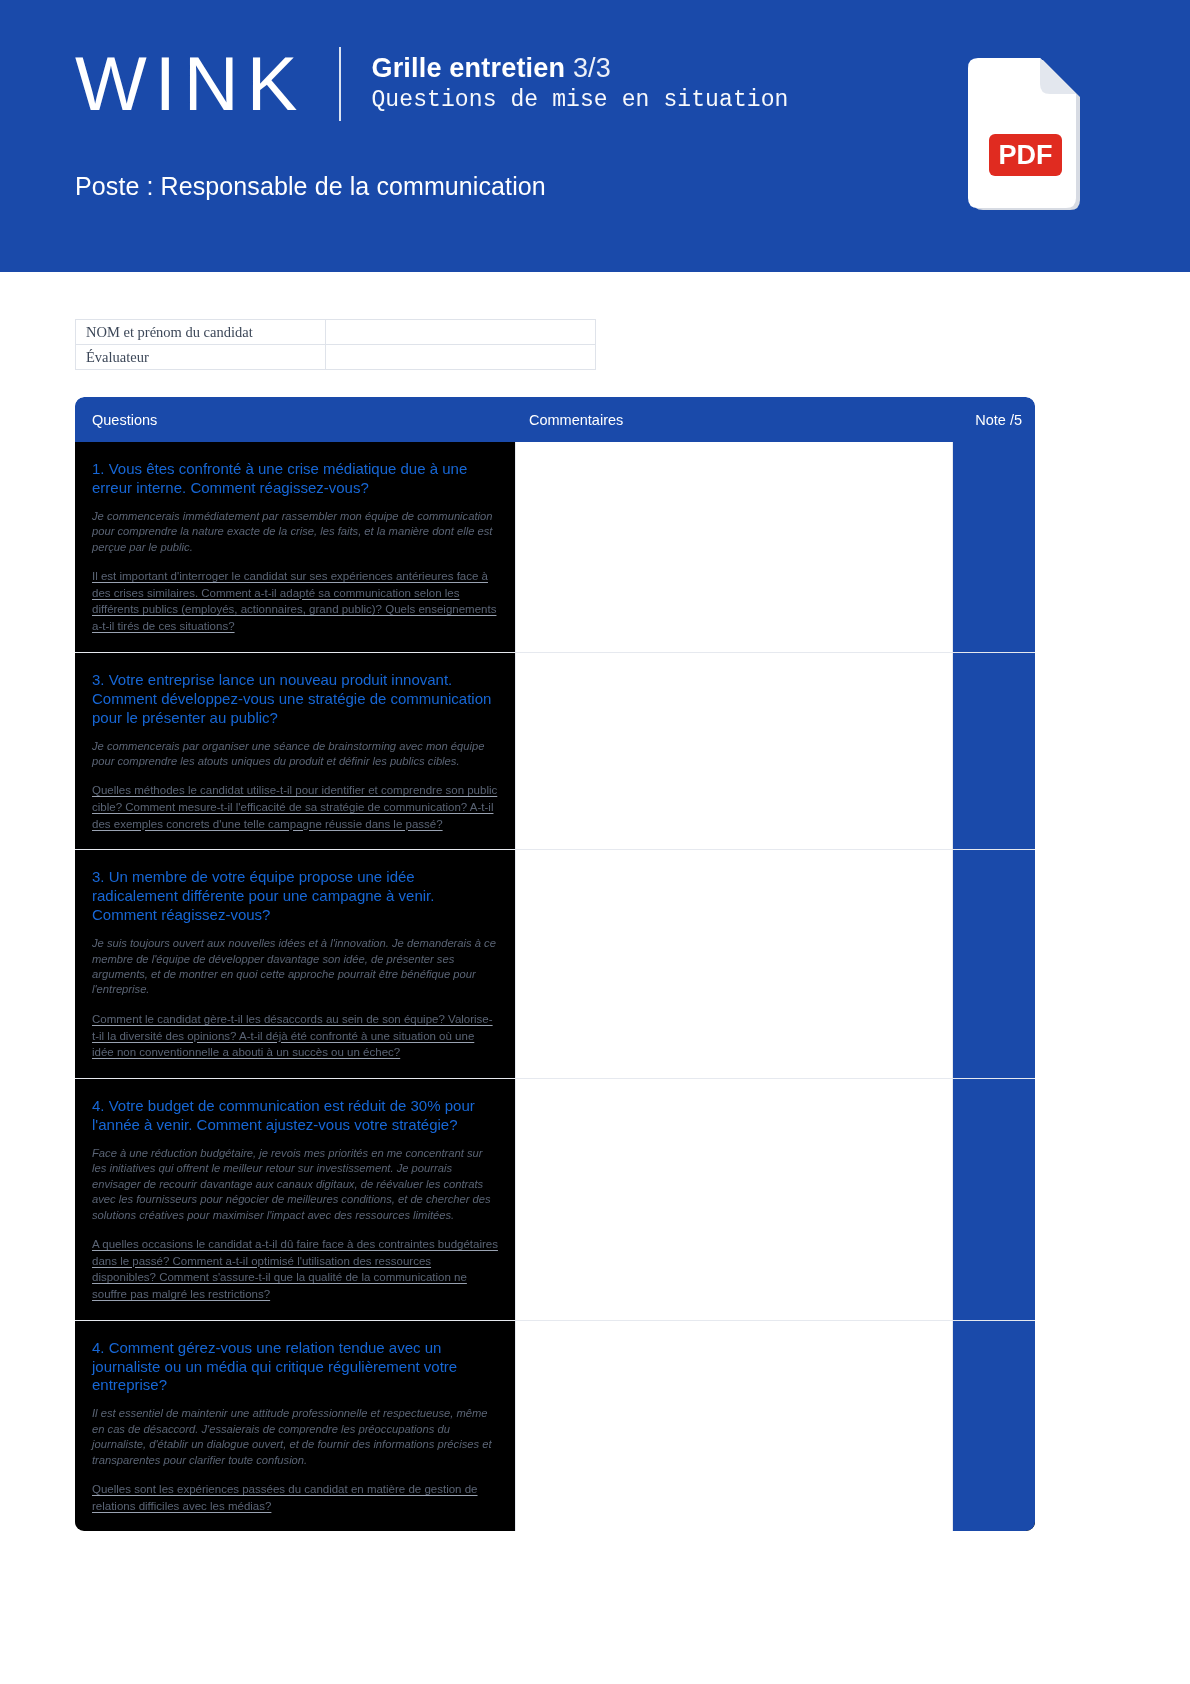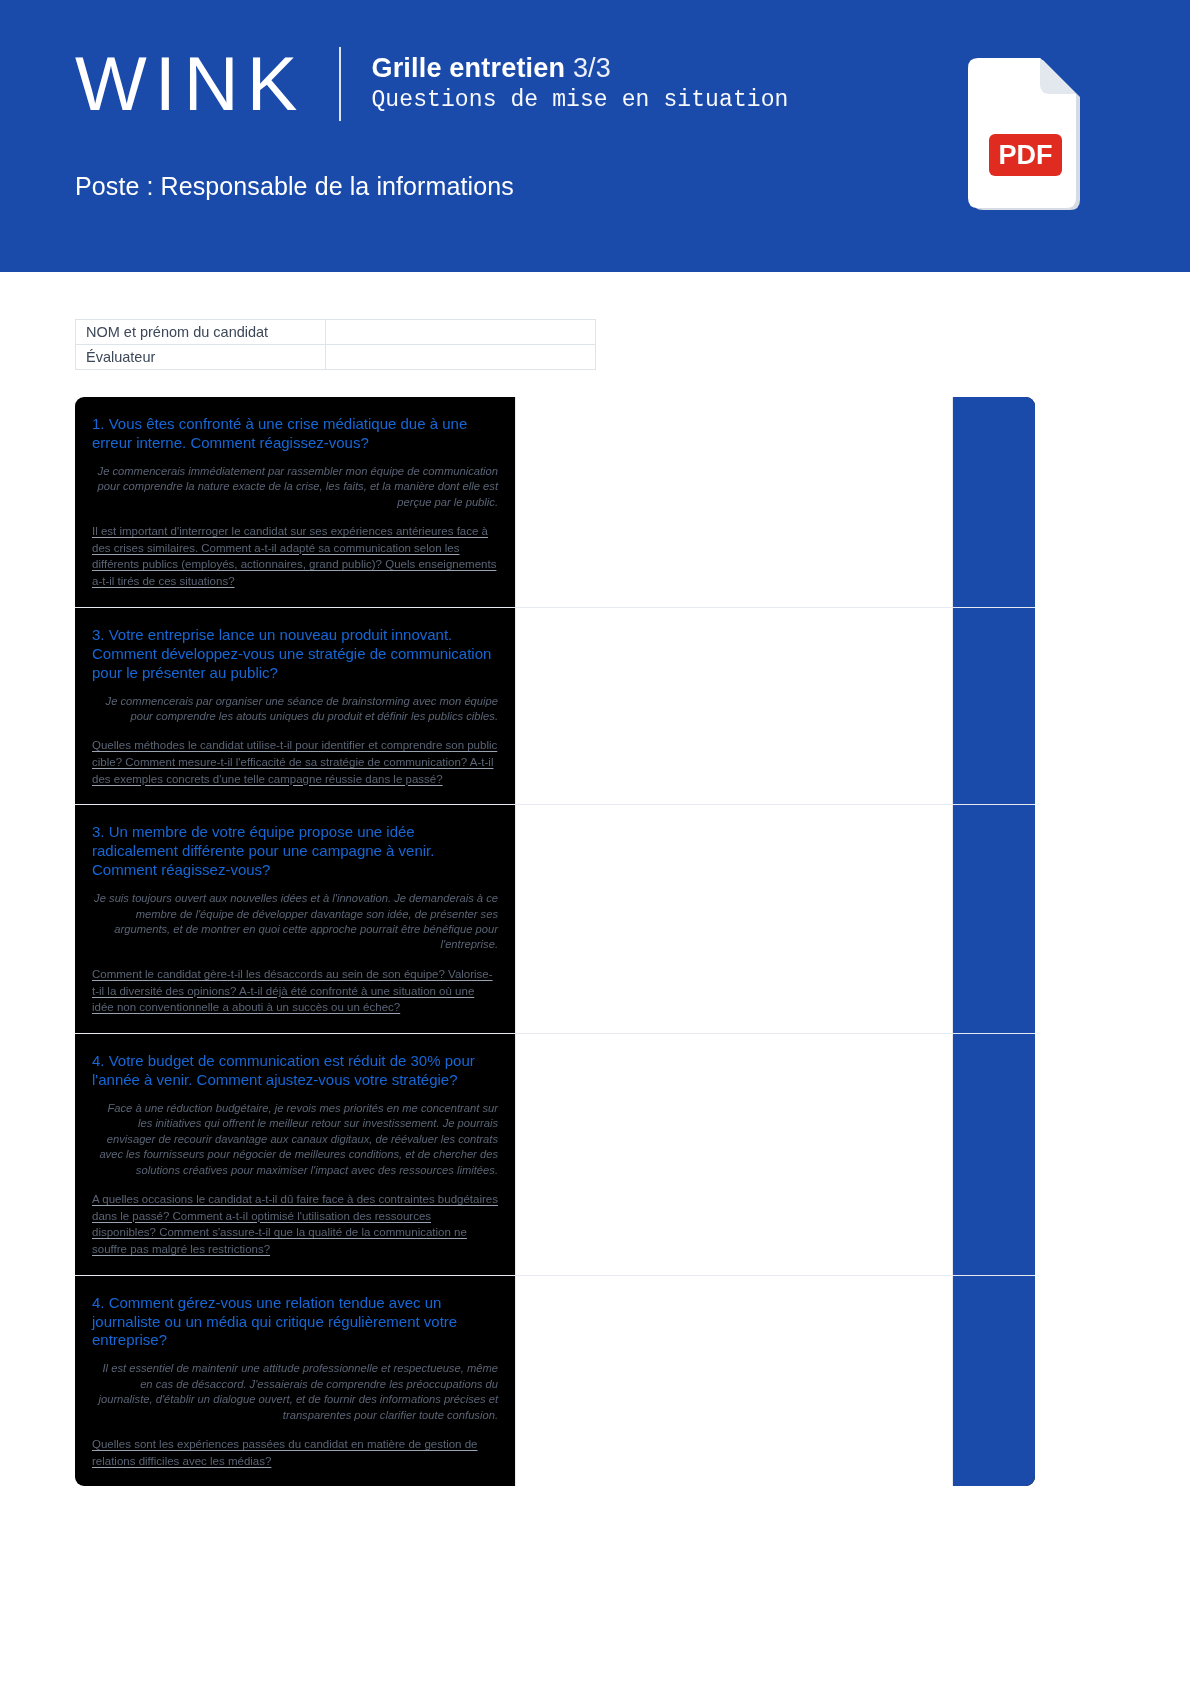--- a/index.html
+++ b/index.html
@@ -76,21 +76,21 @@
     table-layout:fixed;
   }
   .cand-table td {
     border:1px solid #dfe3ea;
     height:25px;
     padding:3px 10px;
     font-size:14.5px;
     color:#3c4758;
     vertical-align:middle;
   }
-  .cand-table td.lbl { width:250px; }
+  .cand-table td.lbl { width:250px;font-family:Liberation Serif, serif; }
   .cand-table td.val { width:270px; }
 
   
   .grid {
     margin-top:27px;
     width:960px;
     border-radius:9px;
     overflow:hidden;
     box-shadow:0 0 0 0 rgba(0,0,0,0);
   }
@@ -140,21 +140,20 @@
     font-weight:normal;
     line-height:1.26;
     margin:0 0 11px 0;
   }
   .q-answer {
     color:#5a6475;
     font-size:11.2px;
     font-style:italic;
     line-height:1.38;
     margin:0 0 13px 0;
-    text-align:right;
   }
   .q-probe {
     color:#5a6475;
     font-size:11.5px;
     line-height:1.45;
     text-decoration:underline;
     text-decoration-color:#9aa3b2;
     text-underline-offset:2px;
     margin:0;
   }
@@ -170,21 +169,21 @@
       <div class="vrule"></div>
       <div class="title-block">
         <div class="title-line1">
           <span>Grille entretien</span>
           <span class="page-num">3/3</span>
         </div>
         <div class="title-line2">Questions de mise en situation</div>
       </div>
     </div>
 
-    <div class="poste">Poste : Responsable de la informations</div>
+    <div class="poste">Poste : Responsable de la communication</div>
 
     <div class="pdf-icon">
       <svg viewBox="0 0 123 158" xmlns="http://www.w3.org/2000/svg">
         <path d="M10 14 Q10 4 20 4 L80 4 L117 41 L117 144 Q117 154 107 154 L20 154 Q10 154 10 144 Z" fill="#d7dbe3"></path>
         <path d="M5 12 Q5 2 15 2 L77 2 L113 38 L113 142 Q113 152 103 152 L15 152 Q5 152 5 142 Z" fill="#ffffff"></path>
         <path d="M77 2 L113 38 L87 38 Q77 38 77 28 Z" fill="#e3e7ee"></path>
         <rect x="26" y="78" width="73" height="42" rx="6" fill="#e02b20"></rect>
         <text x="62.5" y="108" text-anchor="middle" font-family="Liberation Sans, sans-serif" font-size="27" font-weight="bold" fill="#ffffff">PDF</text>
       </svg>
     </div>
@@ -202,20 +201,25 @@
       </tr>
       <tr>
         <td class="lbl">Évaluateur</td>
         <td class="val"></td>
       </tr>
     </tbody>
   </table>
 
   <div class="grid">
 
+    <div class="grid-head">
+      <div class="col-q">Questions</div>
+      <div class="col-c">Commentaires</div>
+      <div class="col-n">Note /5</div>
+    </div>
 
     <div class="row">
       <div class="cell-q">
         <p class="q-title">1. Vous êtes confronté à une crise médiatique due à une erreur interne. Comment réagissez-vous?</p>
         <p class="q-answer">Je commencerais immédiatement par rassembler mon équipe de communication pour comprendre la nature exacte de la crise, les faits, et la manière dont elle est perçue par le public.</p>
         <p class="q-probe">Il est important d'interroger le candidat sur ses expériences antérieures face à des crises similaires. Comment a-t-il adapté sa communication selon les différents publics (employés, actionnaires, grand public)? Quels enseignements a-t-il tirés de ces situations?</p>
       </div>
       <div class="cell-c"></div>
       <div class="cell-n"></div>
     </div>

